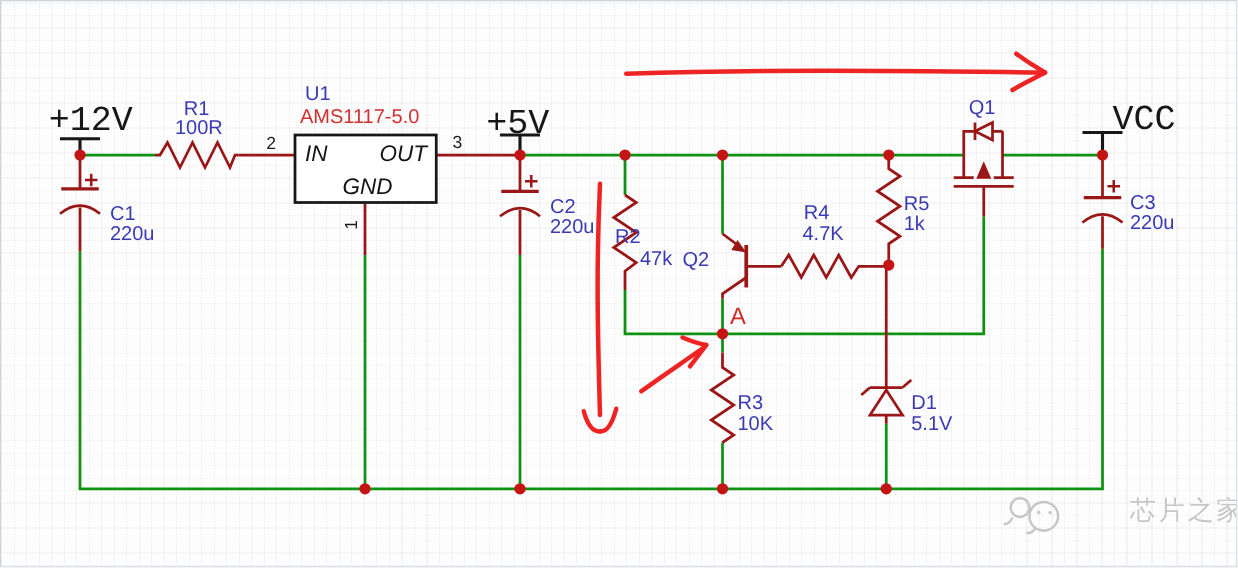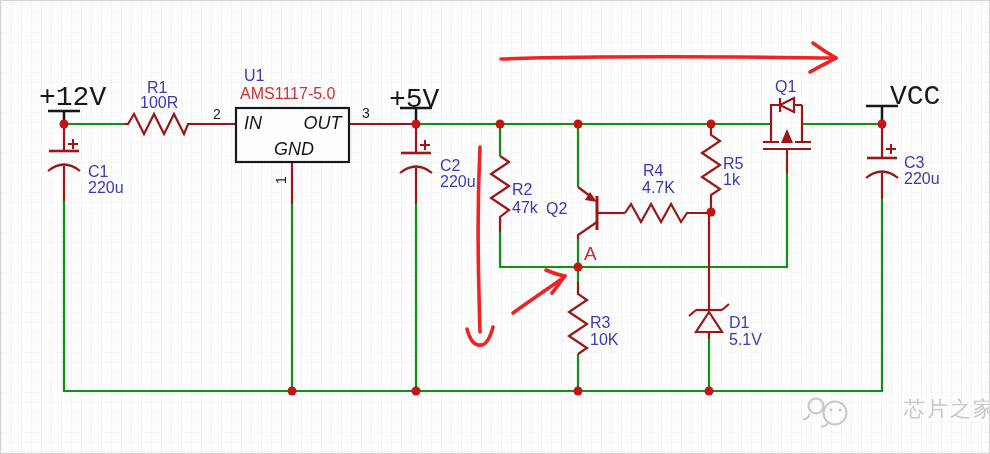--- a/index.html
+++ b/index.html
@@ -194,21 +194,21 @@
 
   <div class="lbl des" style="left:87px;top:163px">C1</div>
   <div class="lbl des" style="left:87px;top:179px">220u</div>
 
   <div class="lbl des" style="left:439px;top:157px">C2</div>
   <div class="lbl des" style="left:439px;top:173px">220u</div>
 
   <div class="lbl des" style="left:903px;top:154px">C3</div>
   <div class="lbl des" style="left:903px;top:170px">220u</div>
 
-  <div class="lbl des" style="left:511px;top:181px">R2</div>
+  <div class="lbl des" style="left:491px;top:181px">R2</div>
   <div class="lbl des" style="left:511px;top:199px">47k</div>
   <div class="lbl des" style="left:545px;top:200px">Q2</div>
 
   <div class="lbl des" style="left:642px;top:162px">R4</div>
   <div class="lbl des" style="left:641px;top:179px">4.7K</div>
 
   <div class="lbl des" style="left:722px;top:155px">R5</div>
   <div class="lbl des" style="left:722px;top:171px">1k</div>
 
   <div class="lbl des" style="left:589px;top:314px">R3</div>

